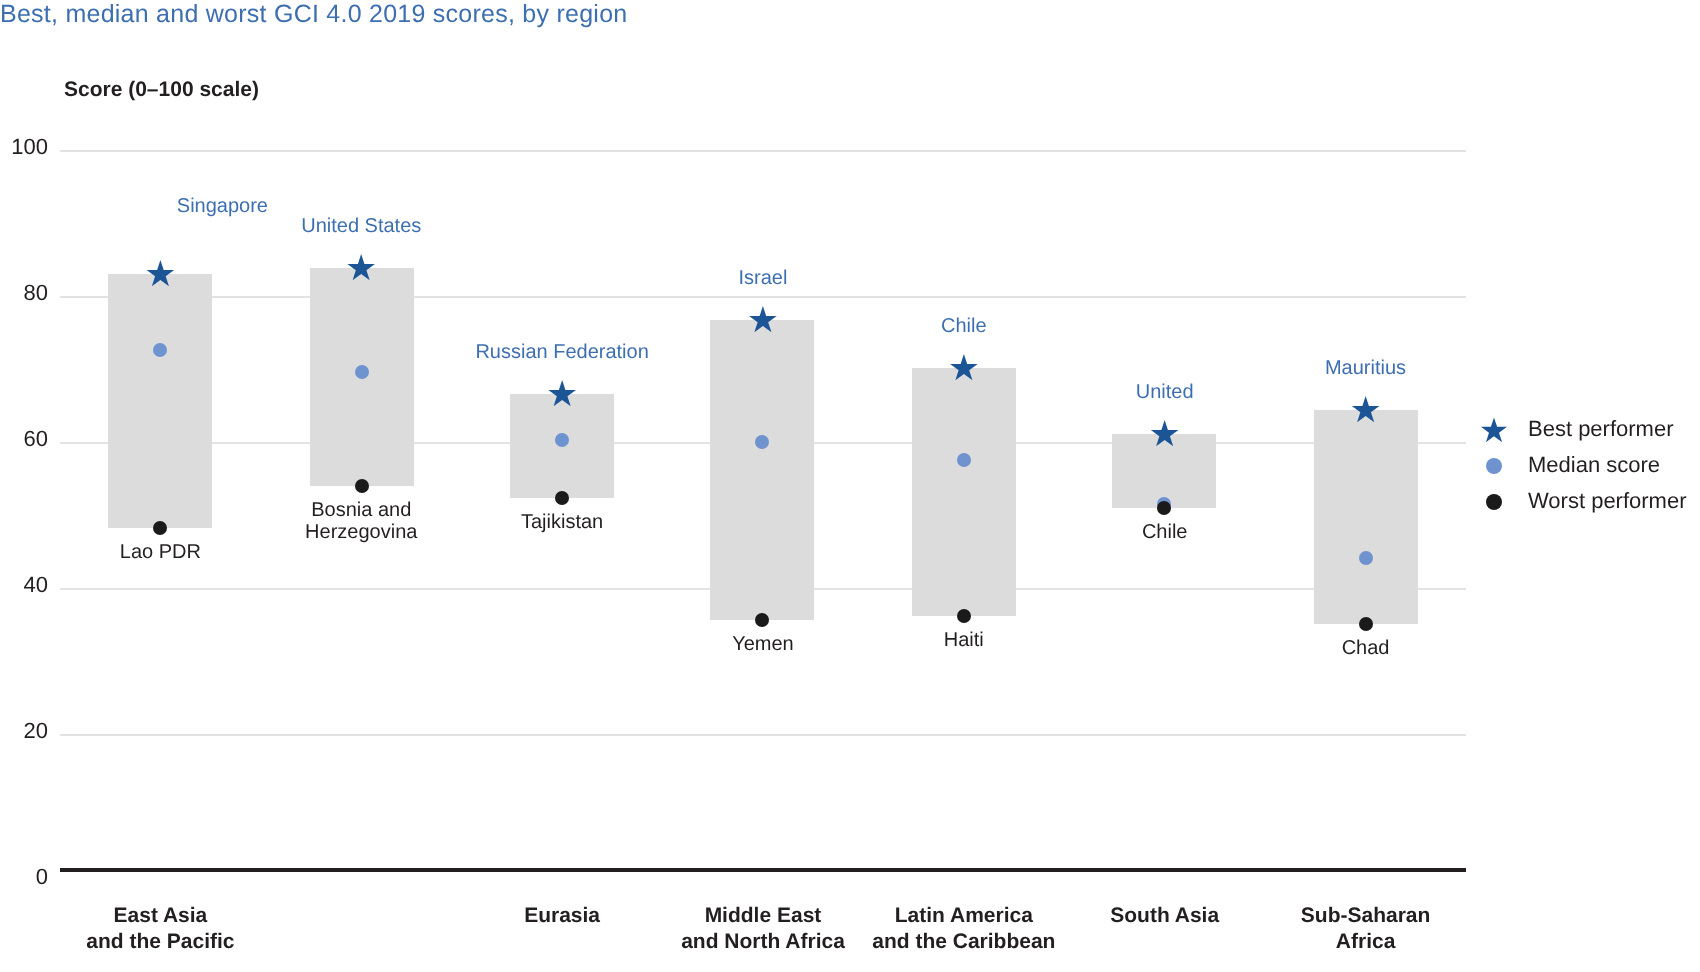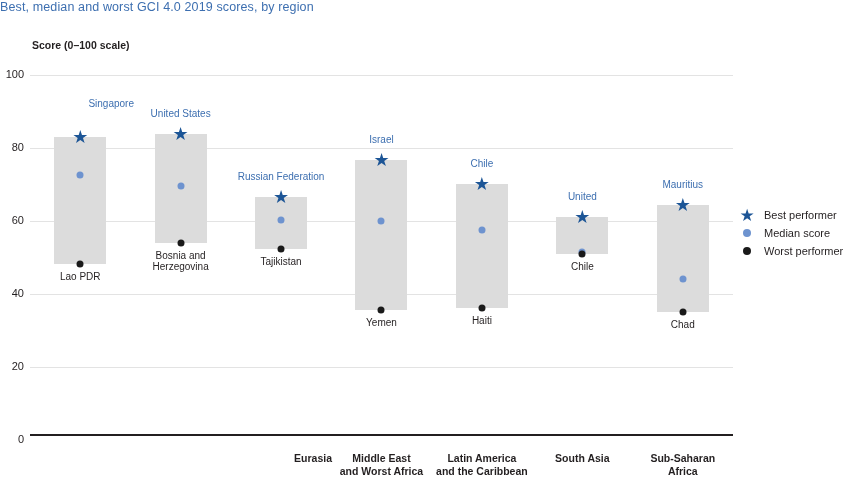--- a/index.html
+++ b/index.html
@@ -286,26 +286,30 @@
       <div class="marker-median" style="top: 219.4px;"></div>
       <div class="marker-worst" style="top: 251.885px;"></div>
       <div class="label-worst" style="top: 258.885px;">
         <div>Chad</div>
       </div>
     </div>
   </div>
 <div id="baseline"></div>
 
 <div id="category-axis">
-    <div class="cat-label" style="left: 251.071px; margin-left: 32px;">
+    <div class="cat-label" style="left: 50.2143px;">
+      <div>East Asia</div>
+      <div>and the Pacific</div>
+    </div>
+    <div class="cat-label" style="left: 251.071px;">
       <div>Eurasia</div>
     </div>
     <div class="cat-label" style="left: 351.5px;">
       <div>Middle East</div>
-      <div>and Worst Africa</div>
+      <div>and North Africa</div>
     </div>
     <div class="cat-label" style="left: 451.929px;">
       <div>Latin America</div>
       <div>and the Caribbean</div>
     </div>
     <div class="cat-label" style="left: 552.357px;">
       <div>South Asia</div>
     </div>
     <div class="cat-label" style="left: 652.786px;">
       <div>Sub-Saharan</div>

